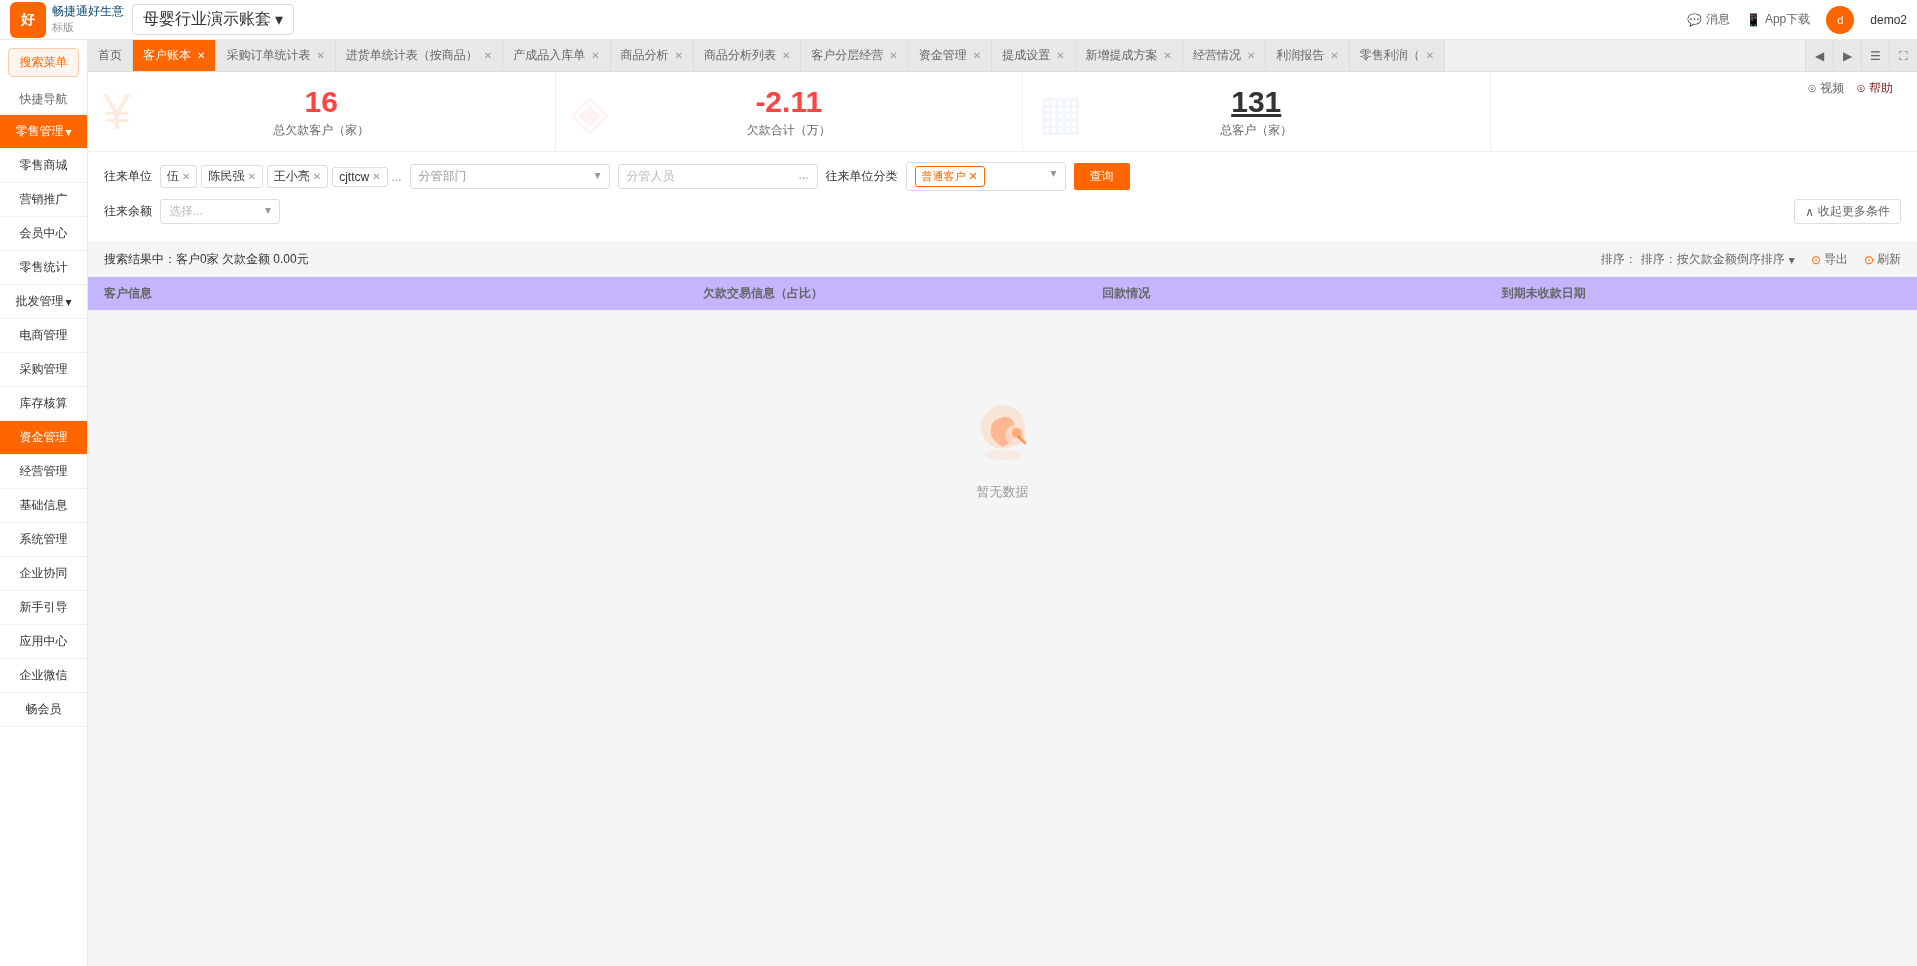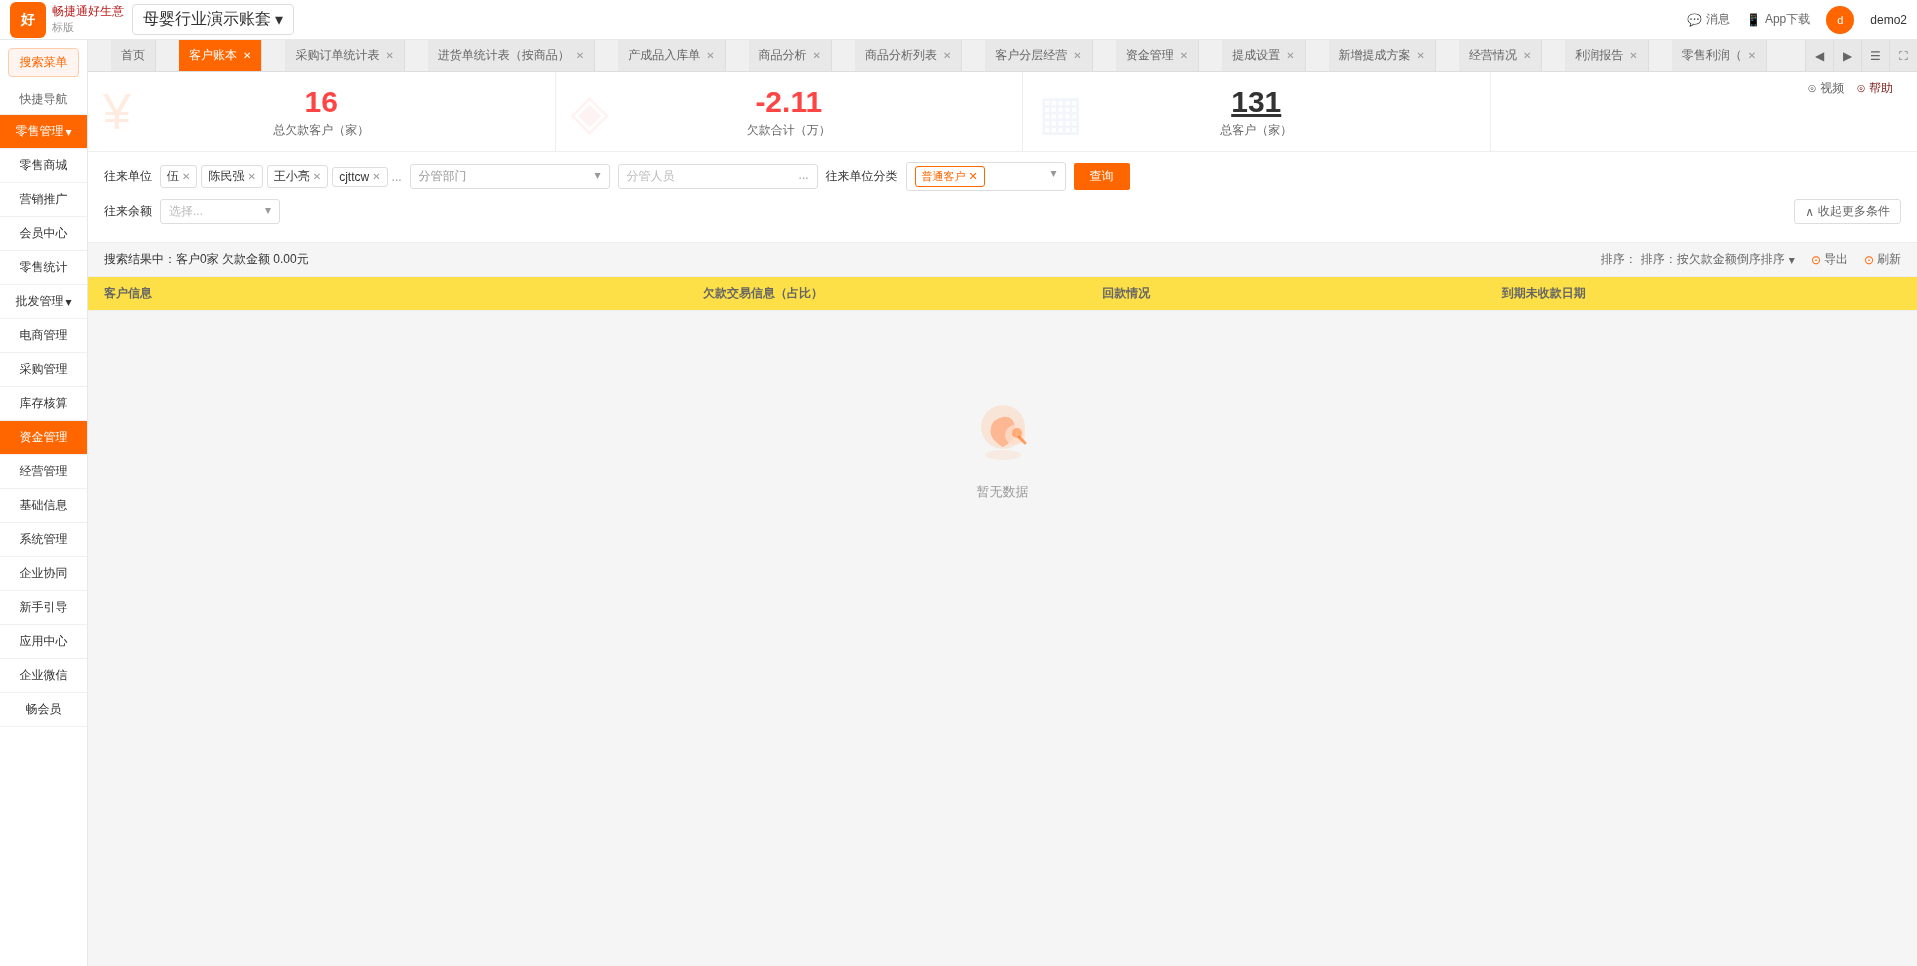--- a/index.html
+++ b/index.html
@@ -3,21 +3,21 @@
   <meta charset="utf-8">
   <style>
     * { box-sizing: border-box; margin: 0; padding: 0; }
     body { font-family: 'Microsoft YaHei', Arial, sans-serif; font-size: 13px; background: #f5f5f5; display: flex; flex-direction: column; height: 100vh; overflow: hidden; }
 
     
     .top-bar { background: #fff; height: 40px; display: flex; align-items: center; padding: 0 10px; border-bottom: 1px solid #e8e8e8; justify-content: space-between; flex-shrink: 0; }
     .top-bar-left { display: flex; align-items: center; gap: 8px; }
     .logo-area { display: flex; align-items: center; gap: 6px; }
     .logo-icon { width: 36px; height: 36px; background: #ff6600; border-radius: 6px; display: flex; align-items: center; justify-content: center; color: white; font-size: 14px; font-weight: bold; }
-    .logo-text { font-size: 12px; color: #b91c1c; line-height: 1.3; }
+    .logo-text { font-size: 12px; color: #0c4a6e; line-height: 1.3; }
     .logo-sub { color: #999; font-size: 11px; }
     .store-select { display: flex; align-items: center; gap: 4px; padding: 4px 10px; border: 1px solid #ddd; border-radius: 4px; cursor: pointer; font-size: 16px; color: #333; }
     .top-bar-right { display: flex; align-items: center; gap: 16px; }
     .top-bar-btn { display: flex; align-items: center; gap: 4px; font-size: 12px; color: #666; cursor: pointer; }
     .avatar { width: 28px; height: 28px; border-radius: 50%; background: #ff6600; display: flex; align-items: center; justify-content: center; color: white; font-size: 11px; }
 
     
     .main-layout { display: flex; flex: 1; overflow: hidden; }
 
     
@@ -25,21 +25,21 @@
     .sidebar-search { padding: 8px; }
     .sidebar-search-btn { width: 100%; background: #fff5f0; border: 1px solid #ffccaa; border-radius: 4px; padding: 5px; font-size: 12px; color: #ff6600; cursor: pointer; text-align: center; }
     .sidebar-nav-btn { padding: 6px 8px; font-size: 12px; color: #666; cursor: pointer; text-align: center; border-bottom: 1px solid #f0f0f0; }
     .sidebar-item { padding: 8px 4px; text-align: center; font-size: 12px; color: #333; cursor: pointer; border-bottom: 1px solid #f0f0f0; }
     .sidebar-item.active { background: #ff6600; color: white; }
     .sidebar-item.has-arrow { display: flex; align-items: center; justify-content: center; gap: 2px; }
 
     
     .tab-bar-wrapper { background: #f0f0f0; border-bottom: 1px solid #ddd; flex-shrink: 0; display: flex; align-items: center; height: 32px; overflow: hidden; }
     .tab-bar { display: flex; align-items: center; flex: 1; overflow: hidden; height: 32px; }
-    .tab { display: flex; align-items: center; padding: 0 10px; height: 32px; font-size: 12px; cursor: pointer; border-right: 1px solid #ddd; white-space: nowrap; background: #e8e8e8; color: #666; gap: 4px; margin-left: 23px; }
+    .tab { display: flex; align-items: center; padding: 0 10px; height: 32px; font-size: 12px; cursor: pointer; border-right: 1px solid #ddd; white-space: nowrap; background: #e8e8e8; color: #666; gap: 4px; }
     .tab.active { background: #ff6600; color: white; }
     .tab.active .tab-close { color: white; }
     .tab-close { color: #999; font-size: 10px; cursor: pointer; margin-left: 2px; }
     .tab-nav-btn { width: 28px; height: 32px; display: flex; align-items: center; justify-content: center; cursor: pointer; background: #e8e8e8; border-left: 1px solid #ddd; color: #666; font-size: 12px; flex-shrink: 0; }
 
     
     .content-area { flex: 1; overflow-y: auto; background: #f5f5f5; }
 
     
     .stats-bar { background: #fff; display: flex; align-items: center; padding: 0; border-bottom: 1px solid #eee; height: 80px; flex-shrink: 0; }
@@ -63,21 +63,21 @@
 
     
     .result-bar { background: #f5f5f5; padding: 8px 16px; display: flex; align-items: center; justify-content: space-between; border-bottom: 1px solid #eee; }
     .result-info { font-size: 12px; color: #333; }
     .result-actions { display: flex; align-items: center; gap: 16px; font-size: 12px; color: #666; }
     .sort-select { display: flex; align-items: center; gap: 4px; cursor: pointer; }
     .action-btn { display: flex; align-items: center; gap: 3px; cursor: pointer; color: #666; }
     .action-btn .icon { color: #ff6600; }
 
     
-    .table-header { display: flex; background: #fde047; padding: 8px 16px; border-bottom: 1px solid #eee; }
+    .table-header { display: flex; background: #c4b5fd; padding: 8px 16px; border-bottom: 1px solid #eee; }
     .table-col { flex: 1; font-size: 12px; color: #666; font-weight: bold; }
     .table-col:first-child { flex: 1.5; }
 
     
     .empty-state { display: flex; flex-direction: column; align-items: center; justify-content: center; padding: 80px 20px; }
     .empty-icon { width: 80px; height: 80px; margin-bottom: 12px; }
     .empty-text { font-size: 13px; color: #999; }
 
     
     .category-tag { background: #fff; border: 1px solid #ff6600; color: #ff6600; border-radius: 3px; padding: 2px 6px; font-size: 11px; display: flex; align-items: center; gap: 3px; }

